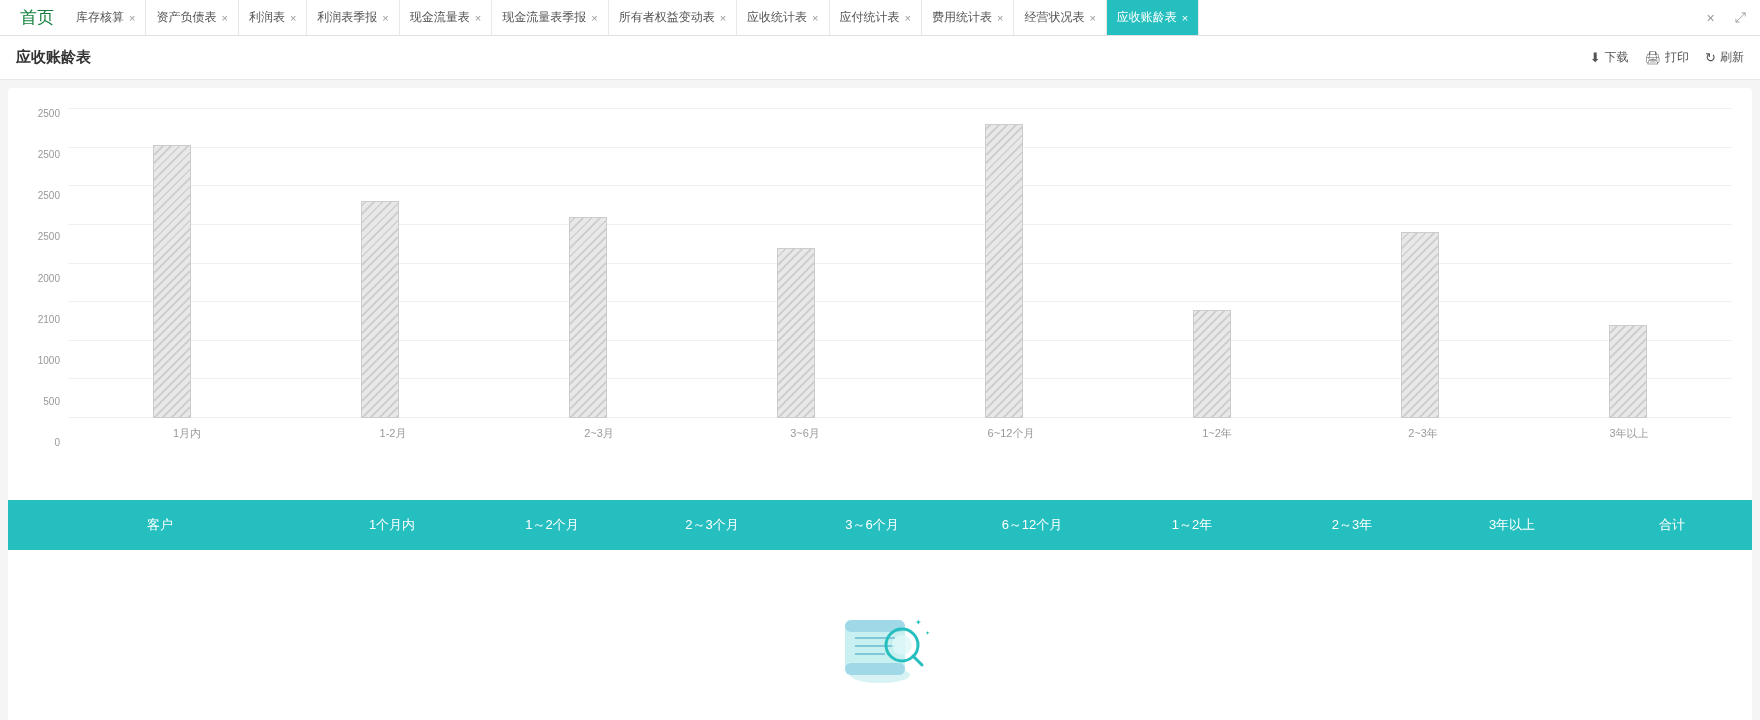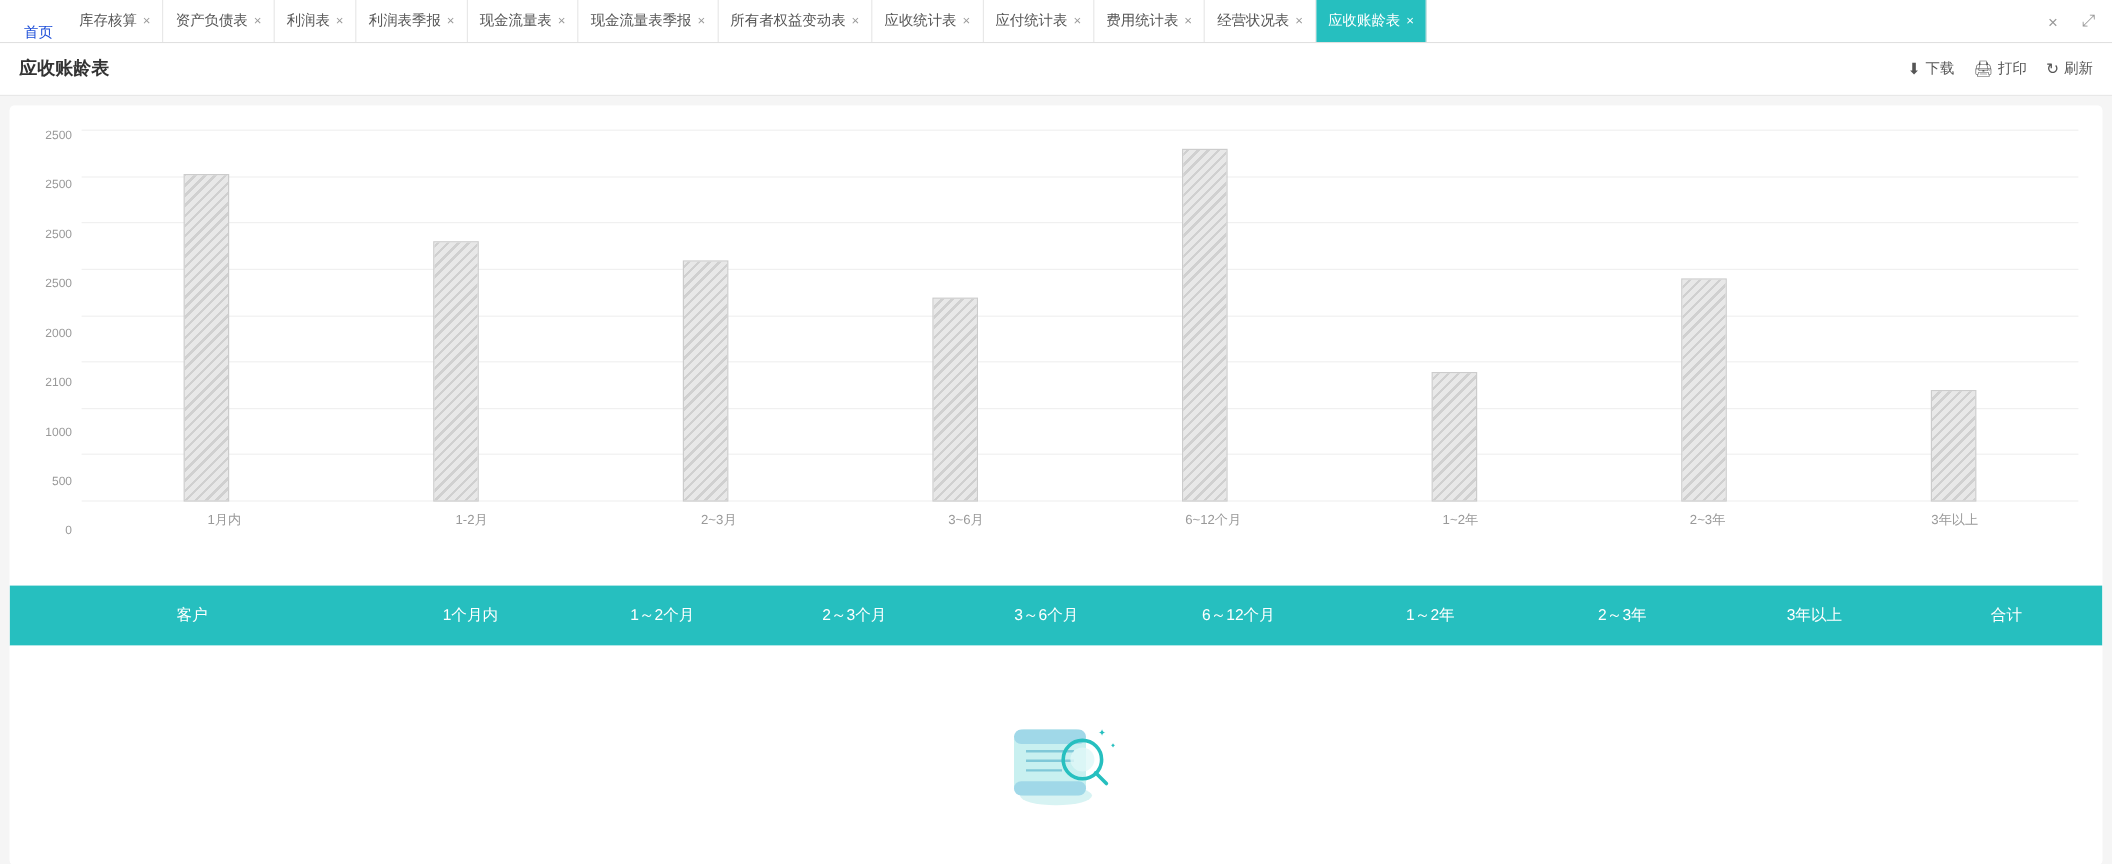--- a/index.html
+++ b/index.html
@@ -36,24 +36,24 @@
       margin-left: 5px;
       font-size: 11px;
       color: #999;
       cursor: pointer;
     }
     .tab-item.active .close-btn { color: #fff; }
     .tab-home {
       padding: 0 12px;
       height: 36px;
       display: inline-flex;
-      align-items: flex-end;
+      align-items: center;
       cursor: pointer;
-      font-size: 12px;
-      color: #1d4ed8;
+      font-size: 17px;
+      color: #15803d;
       flex-shrink: 0;
     }
     .tab-bar-right {
       margin-left: auto;
       display: flex;
       align-items: center;
       gap: 8px;
     }
     .win-btn {
       cursor: pointer;
@@ -196,20 +196,21 @@
       justify-content: center;
     }
 
     
     .table-header {
       display: flex;
       background: #26bfbf;
       color: #fff;
       height: 50px;
       align-items: center;
+      margin-top: 12px;
     }
 
     .th-cell {
       flex: 1;
       text-align: center;
       font-size: 13px;
       padding: 0 8px;
     }
 
     .th-cell.customer {

